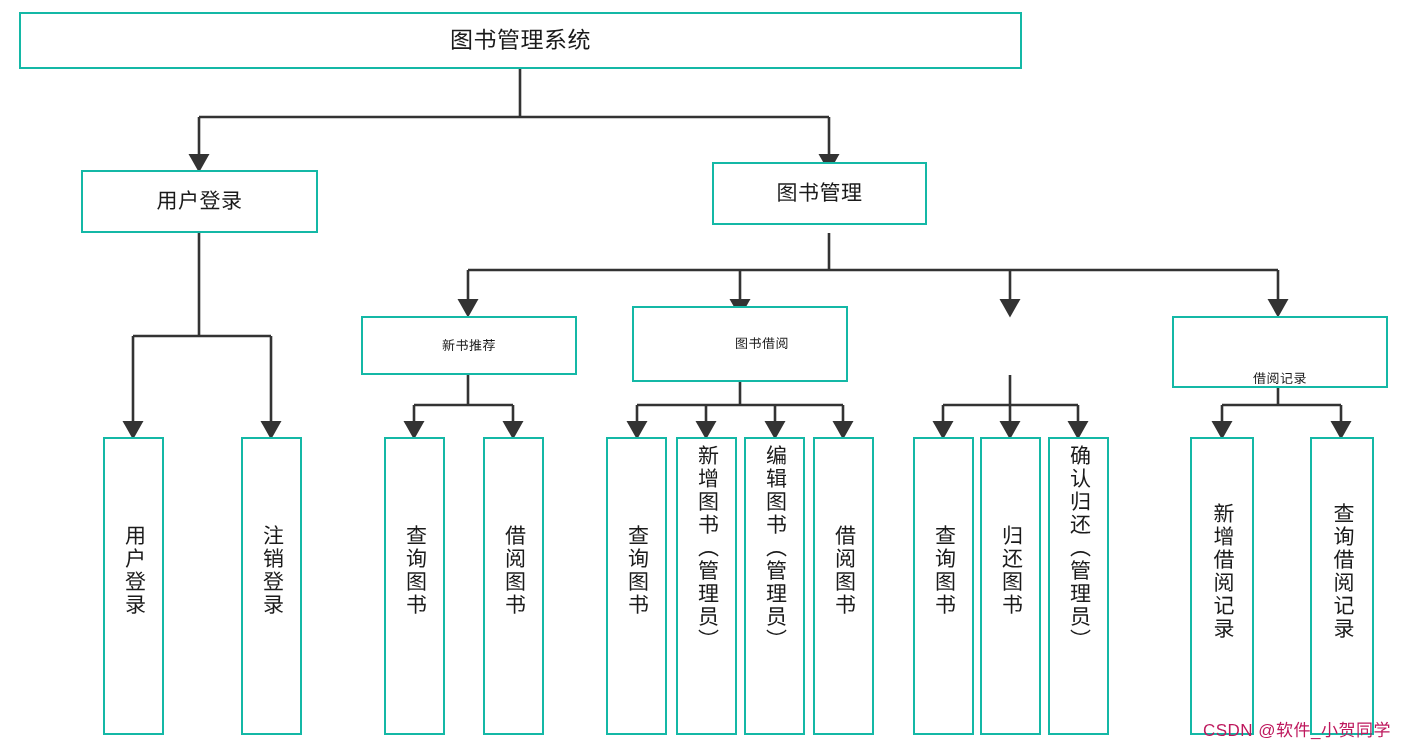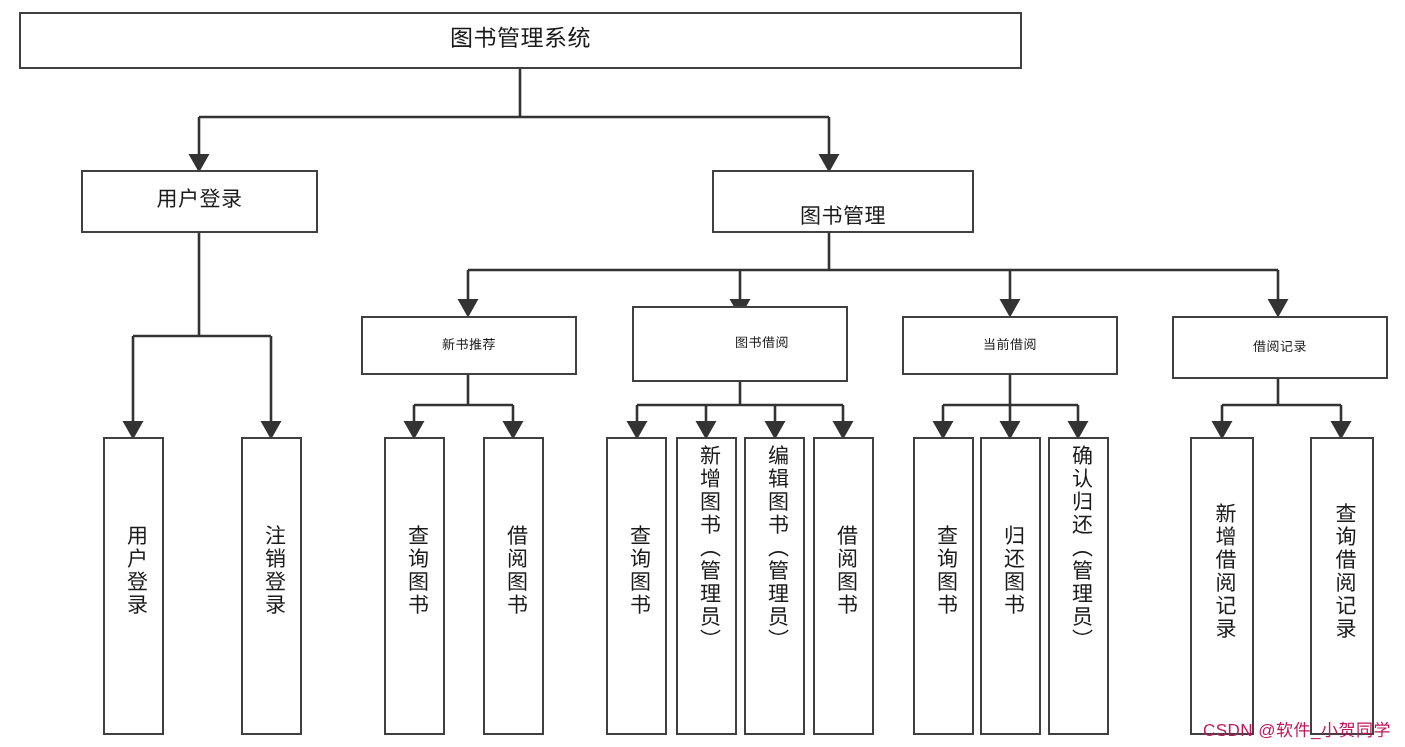--- a/index.html
+++ b/index.html
@@ -23,28 +23,27 @@
     left: 0;
     top: 0;
     width: 1405px;
     height: 747px;
     pointer-events: none;
   }
   .node {
     position: absolute;
     box-sizing: border-box;
     background: #ffffff;
-    border: 2px solid #404040;
+    border: 2px solid #14b8a6;
     display: flex;
     align-items: center;
     justify-content: center;
     text-align: center;
     color: #1a1a1a;
     z-index: 2;
-    font-family: Liberation Mono, monospace;
   }
   .node .label {
     display: block;
     line-height: 1.18;
     letter-spacing: 0.5px;
   }
   .node-root {
     font-size: 23px;
   }
   .node-l2 {
@@ -141,34 +140,31 @@
     </g>
   </svg>
 
   <div class="node node-root" style="left:19px; top:12px; width:1003px; height:57px;">
     <span class="label">图书管理系统</span>
   </div>
 
   <div class="node node-l2" style="left:81px; top:170px; width:237px; height:63px;">
     <span class="label">用户登录</span>
   </div>
-  <div class="node node-l2" style="left:712px; top:170px; width:262px; height:63px;align-items:flex-end;">
+  <div class="node node-l2" style="left:712px; top:162px; width:215px; height:63px;">
     <span class="label">图书管理</span>
   </div>
 
   <div class="node node-l3" style="left:361px; top:316px; width:216px; height:59px;">
     <span class="label">新书推荐</span>
   </div>
   <div class="node node-l3" style="left:632px; top:306px; width:216px; height:76px;padding-left:44px;">
     <span class="label">图书借阅</span>
   </div>
-  <div class="node node-l3" style="left:902px; top:316px; width:216px; height:59px;">
-    <span class="label">当前借阅</span>
-  </div>
-  <div class="node node-l3" style="left:1172px; top:316px; width:216px; height:63px;">
+  <div class="node node-l3" style="left:1172px; top:316px; width:216px; height:72px;align-items:flex-end;">
     <span class="label">借阅记录</span>
   </div>
 
   <div class="node node-leaf leaf-short" style="left:103px; top:437px; width:61px; height:298px;">
     <span class="label">用户登录</span>
   </div>
   <div class="node node-leaf leaf-short" style="left:241px; top:437px; width:61px; height:298px;">
     <span class="label">注销登录</span>
   </div>
 

